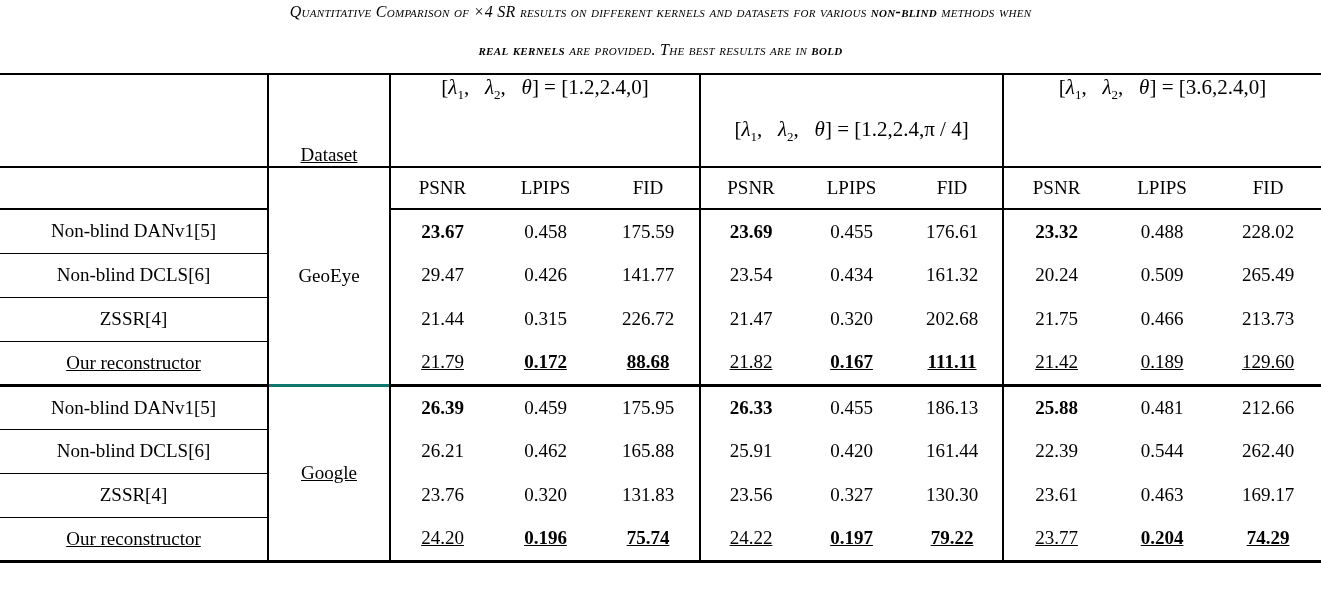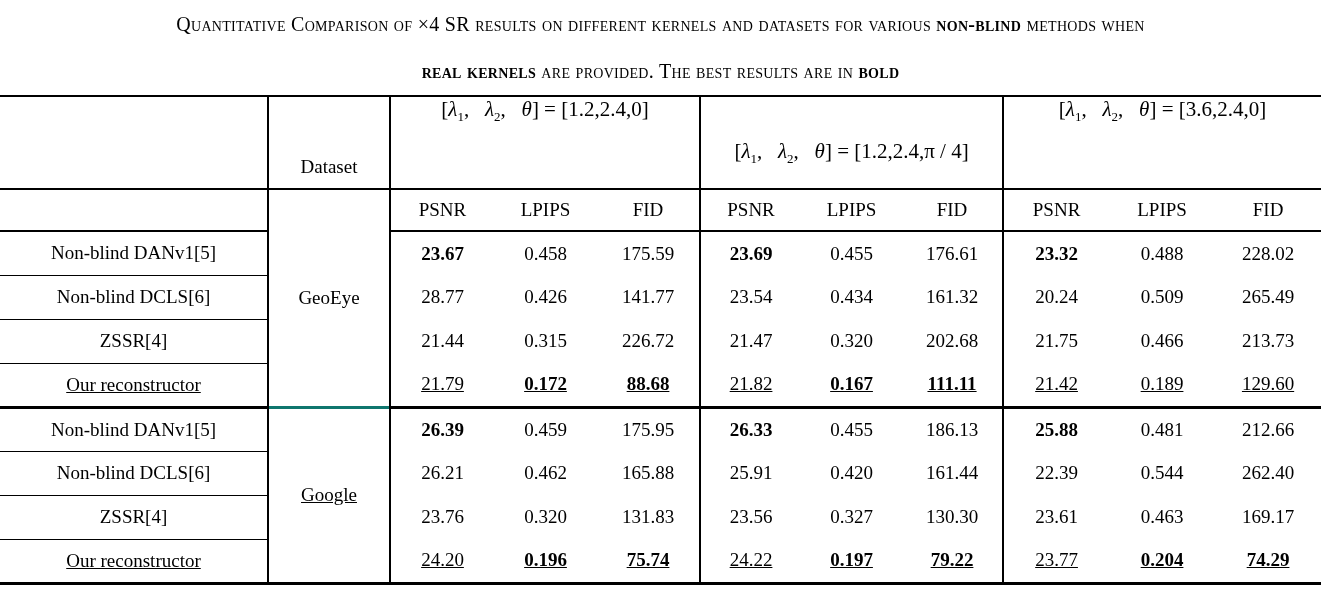--- a/index.html
+++ b/index.html
@@ -4,28 +4,29 @@
 <style>
   html,body{margin:0;padding:0;}
   body{
     width:1321px;height:600px;background:#ffffff;color:#000;
     font-family:"Liberation Serif","DejaVu Serif",serif;
     overflow:hidden;
   }
   
   .caption{
     text-align:center;
-    padding-top:14px;
+    padding-top:1px;
     font-variant:small-caps;
-    font-size:20px;
+    font-size:16px;
     letter-spacing:.3px;
     line-height:21px;
+    font-style:italic;
   }
   .cap-line{white-space:nowrap;}
-  .cap-line + .cap-line{margin-top:26px;}
+  .cap-line + .cap-line{margin-top:17px;}
   .b{font-weight:bold;}
   
   table{
     border-collapse:collapse;
     table-layout:fixed;
     width:1321px;
     margin-top:13px;
   }
   td{
     padding:0;
@@ -47,21 +48,21 @@
   
   .kernel{
     font-size:21px;
     vertical-align:top;
     white-space:nowrap;
   }
   .kernel.mid{padding-top:42px;}
   .kernel i{font-style:italic;}
   .kernel sub{font-size:13px;line-height:0;}
   
-  .dsh{vertical-align:bottom;padding-bottom:10px;}
+  .dsh{vertical-align:bottom;padding-bottom:0;text-decoration:underline;}
 </style>
 </head>
 <body>
 
 <div class="caption">
   <div class="cap-line"><span>Quantitative Comparison of  ×4 SR results on different kernels and datasets for various </span><span class="b">non-blind</span><span> methods when</span></div>
   <div class="cap-line"><span class="b">real kernels</span><span> are provided. The best results are in </span><span class="b">bold</span></div>
 </div>
 
 <table>
@@ -106,21 +107,21 @@
         <td class="br2 ">175.59</td>
         <td class="b">23.69</td>
         <td>0.455</td>
         <td class="br2 ">176.61</td>
         <td class="b">23.32</td>
         <td>0.488</td>
         <td>228.02</td>
       </tr>
       <tr class="rd">
         <td class="br2 bb1">Non-blind DCLS[6]</td>
-        <td>28.77</td>
+        <td>29.47</td>
         <td>0.426</td>
         <td class="br2 ">141.77</td>
         <td>23.54</td>
         <td>0.434</td>
         <td class="br2 ">161.32</td>
         <td>20.24</td>
         <td>0.509</td>
         <td>265.49</td>
       </tr>
       <tr class="rd">

